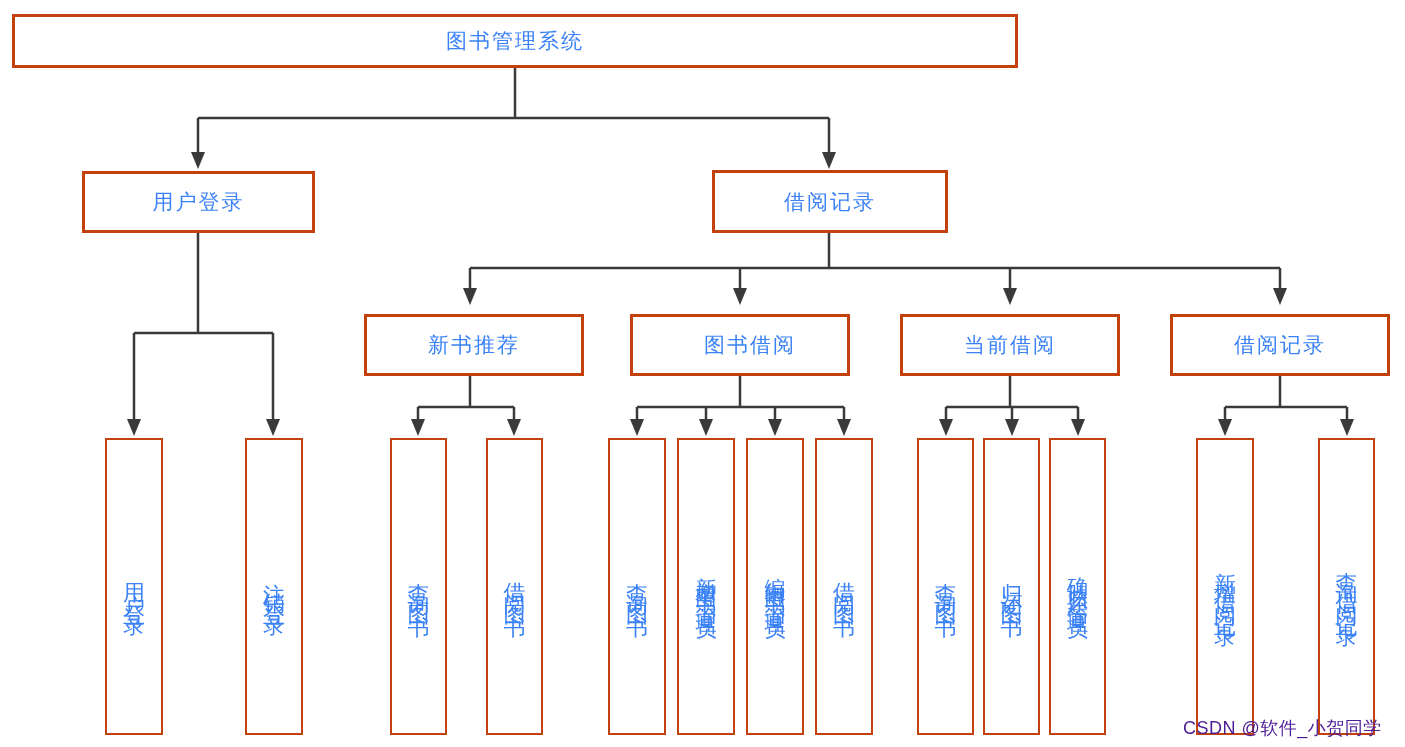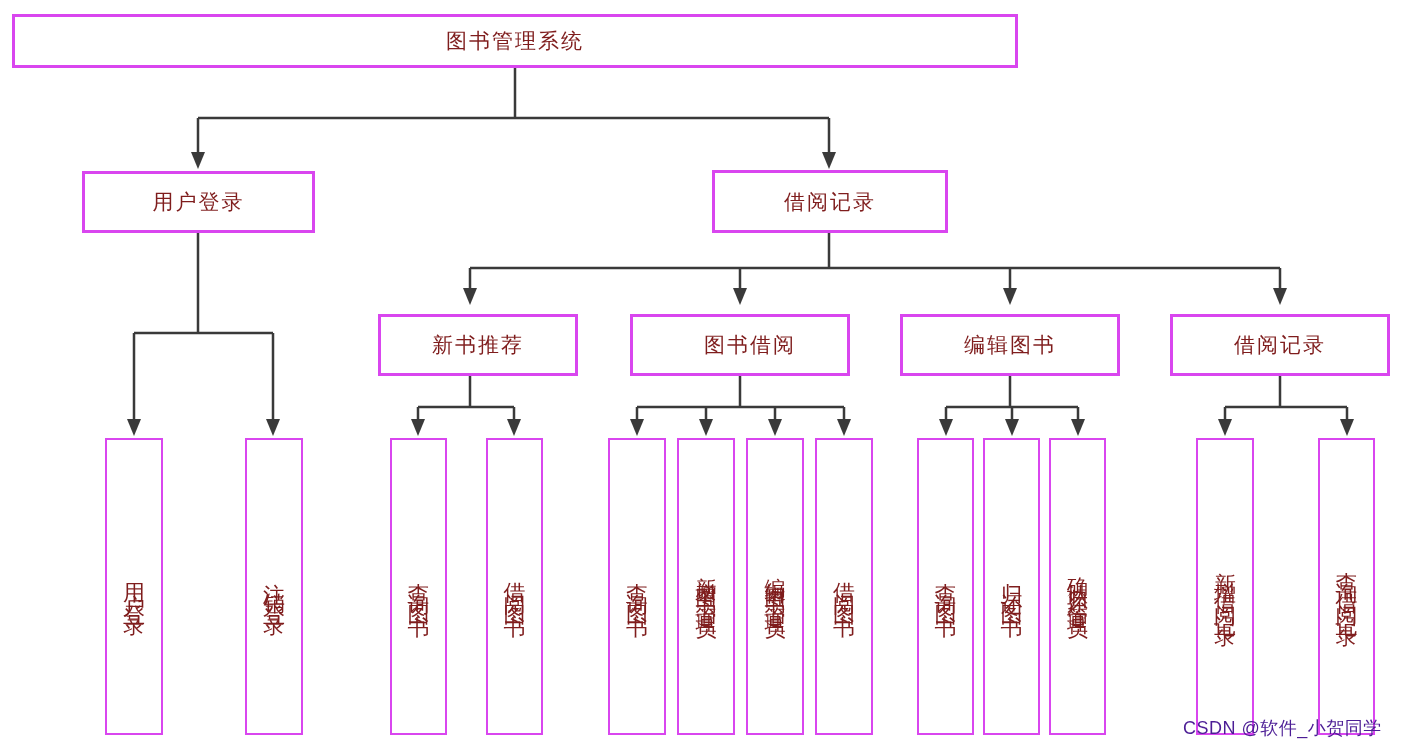--- a/index.html
+++ b/index.html
@@ -19,22 +19,22 @@
     position: absolute;
     left: 0;
     top: 0;
     width: 1405px;
     height: 747px;
   }
   .node {
     position: absolute;
     box-sizing: border-box;
     background: #ffffff;
-    border: 3px solid #d946ef;
-    color: #7f1d1d;
+    border: 3px solid #c2410c;
+    color: #3b82f6;
     display: flex;
     align-items: center;
     justify-content: center;
     font-size: 21px;
     letter-spacing: 2px;
     white-space: nowrap;
   }
   .node.leaf {
     border-width: 2px;
     writing-mode: vertical-rl;
@@ -104,23 +104,23 @@
     <path d="M1280,376 V407 M1225,407 H1347 M1225,407 V419 M1347,407 V419"></path>
     <polygon points="1218,419 1232,419 1225,436"></polygon>
     <polygon points="1340,419 1354,419 1347,436"></polygon>
   </svg>
 
   <div class="node" style="left:12px; top:14px; width:1006px; height:54px;">图书管理系统</div>
 
   <div class="node" style="left:82px; top:171px; width:233px; height:62px;">用户登录</div>
   <div class="node" style="left:712px; top:170px; width:236px; height:63px;">借阅记录</div>
 
-  <div class="node" style="left:378px; top:314px; width:200px; height:62px;">新书推荐</div>
+  <div class="node" style="left:364px; top:314px; width:220px; height:62px;">新书推荐</div>
   <div class="node" style="left:630px; top:314px; width:220px; height:62px;padding-left:20px;">图书借阅</div>
-  <div class="node" style="left:900px; top:314px; width:220px; height:62px;">编辑图书</div>
+  <div class="node" style="left:900px; top:314px; width:220px; height:62px;">当前借阅</div>
   <div class="node" style="left:1170px; top:314px; width:220px; height:62px;">借阅记录</div>
 
   <div class="node leaf" style="left:105px; top:438px; width:58px; height:297px;">用户登录</div>
   <div class="node leaf" style="left:245px; top:438px; width:58px; height:297px;">注销登录</div>
 
   <div class="node leaf" style="left:390px; top:438px; width:57px; height:297px;">查询图书</div>
   <div class="node leaf" style="left:486px; top:438px; width:57px; height:297px;">借阅图书</div>
 
   <div class="node leaf" style="left:608px; top:438px; width:58px; height:297px;">查询图书</div>
   <div class="node leaf long" style="left:677px; top:438px; width:58px; height:297px;">新增图书（管理员）</div>

